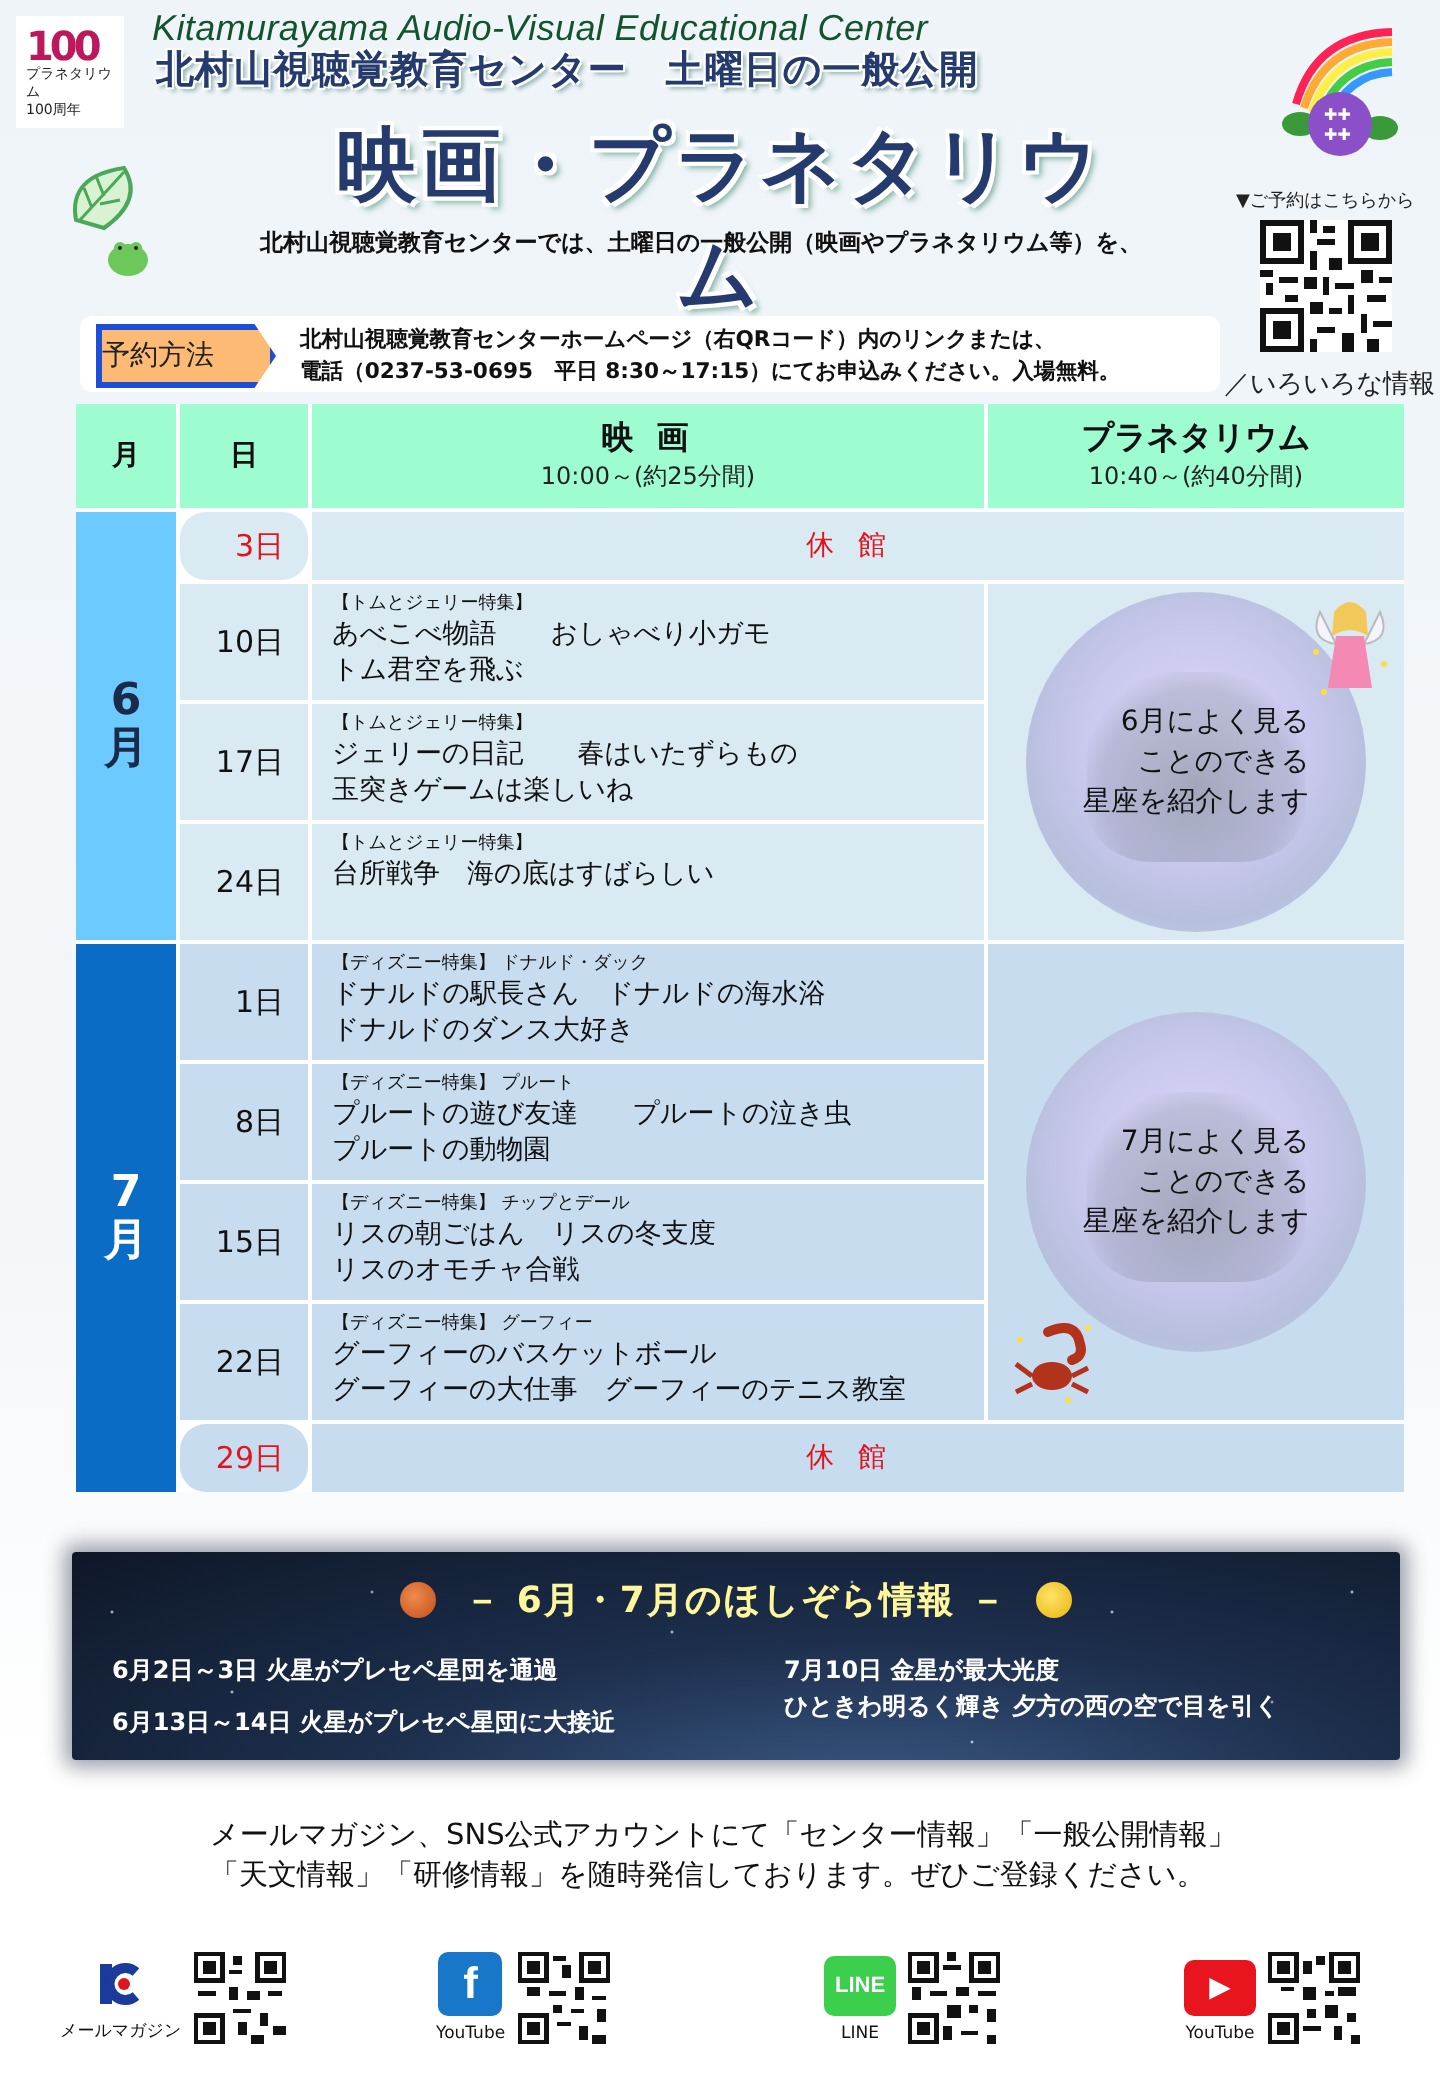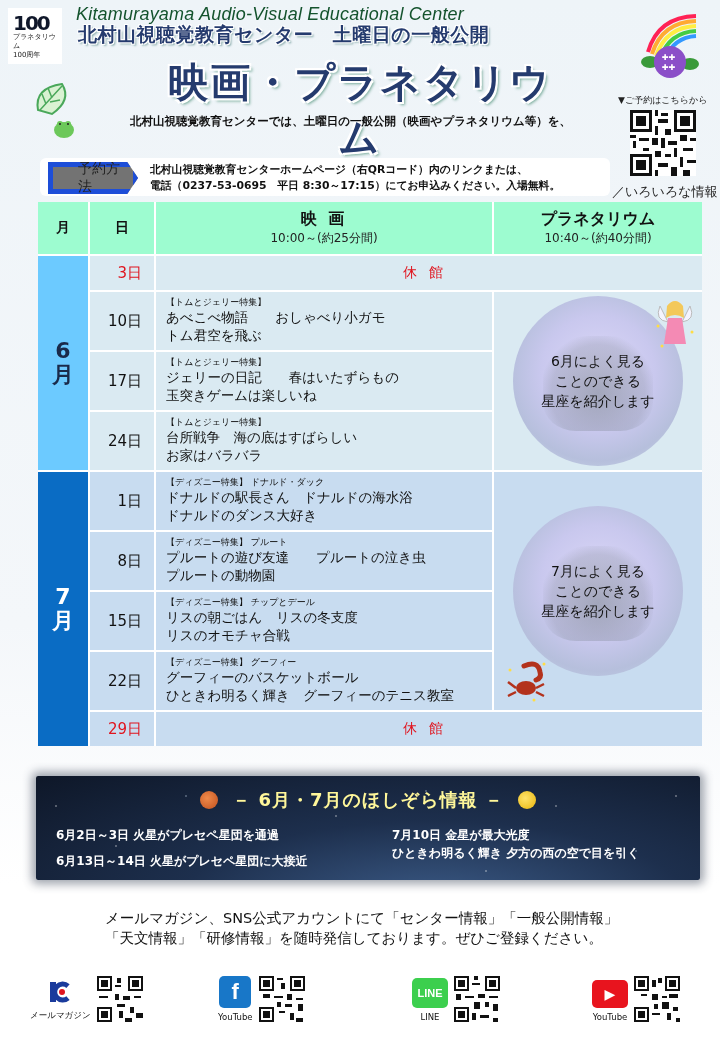--- a/index.html
+++ b/index.html
@@ -10,21 +10,21 @@
     color: #111;
     position: relative;
   }
   .abs { position: absolute; }
 
   
   .logo100 {
     left: 8px; top: 8px; width: 54px; height: 56px; background: #fff;
     display: flex; flex-direction: column; align-items: flex-start; justify-content: center; padding-left: 5px;
   }
-  .logo100 .mark { font-family: "DejaVu Sans", sans-serif; font-weight: 900; font-size: 20px; letter-spacing: -2px; color: #0f172a; line-height: 20px; }
+  .logo100 .mark { font-family: "DejaVu Sans", sans-serif; font-weight: 900; font-size: 20px; letter-spacing: -2px; color: #be185d; line-height: 20px; }
   .logo100 .sub { font-size: 7px; line-height: 9px; color: #222; }
   .en-title {
     left: 76px; top: 4px; font-family: "Liberation Sans", sans-serif; font-style: italic;
     font-size: 18px; color: #14532d; letter-spacing: 0.2px;
   }
   .jp-title {
     left: 78px; top: 22px; font-size: 19px; font-weight: bold; color: #253b6e;
     text-shadow: 1px 1px 0 #fff, -1px -1px 0 #fff, 1px -1px 0 #fff, -1px 1px 0 #fff, 2px 2px 2px #8aa;
     letter-spacing: 0.5px;
   }
@@ -41,23 +41,23 @@
     left: 130px; top: 113px; font-size: 11.5px; font-weight: bold; line-height: 17px; color: #111;
   }
   .qr-label { left: 618px; top: 94px; font-size: 9px; color: #222; }
   .qr-main { left: 630px; top: 110px; width: 66px; height: 66px; }
   .qr-sub { left: 612px; top: 183px; font-size: 13px; color: #222; }
 
   .howto {
     left: 40px; top: 158px; width: 570px; height: 38px; background: #fff; border-radius: 6px;
   }
   .howto-tag {
-    left: 48px; top: 162px; width: 90px; height: 32px; background: #737373;
-    border: 5px solid #1d4ed8; clip-path: polygon(0 0, 88% 0, 100% 50%, 88% 100%, 0 100%);
-    display: flex; align-items: center; padding-left: 25px; font-size: 14px; color: #222;
+    left: 48px; top: 162px; width: 90px; height: 32px; background: #fdba74;
+    border: 3px solid #1d4ed8; clip-path: polygon(0 0, 88% 0, 100% 50%, 88% 100%, 0 100%);
+    display: flex; align-items: center; padding-left: 0; font-size: 14px; color: #222;
   }
   .howto-text {
     left: 150px; top: 162px; font-size: 10.8px; font-weight: bold; line-height: 16px; color: #111;
   }
 
   
   .table {
     left: 38px; top: 202px; width: 664px;
     display: grid;
     grid-template-columns: 50px 64px 336px 208px;
@@ -70,42 +70,42 @@
   .th .s { font-size: 12px; color: #222; }
 
   .month {
     display: flex; flex-direction: column; align-items: center; justify-content: center;
     font-size: 22px; font-weight: bold; line-height: 24px;
   }
   .m6 { background: #6ccaff; color: #1a2a4a; grid-row: 2 / span 4; grid-column: 1; }
   .m7 { background: #0a6cc4; color: #fff; grid-row: 6 / span 5; grid-column: 1; }
 
   .day { display: flex; align-items: center; justify-content: flex-end; padding-right: 12px; font-size: 15px; color: #111; }
-  .day.red { color: #e0141e; }
+  .day.red { color: #e0141e; border-radius: 13px; }
   .jun { background: #daeaf2; }
   .jul { background: #c8dcf0; }
 
   .closed { grid-column: 3 / span 2; display: flex; align-items: center; justify-content: center; color: #e0141e; font-size: 14px; letter-spacing: 12px; }
   .film { padding: 4px 0 0 10px; }
   .film .series { font-size: 9px; color: #111; line-height: 12px; }
   .film .line { font-size: 13.5px; color: #111; line-height: 18px; white-space: pre; }
 
   .plan { display: flex; align-items: center; justify-content: center; position: relative; overflow: hidden; }
   .plan6 { grid-column: 4; grid-row: 3 / span 3; background: #daeaf2; }
   .plan7 { grid-column: 4; grid-row: 6 / span 4; background: #c8dcf0; }
   .dome {
     position: absolute; width: 170px; height: 170px; border-radius: 50%;
     background: radial-gradient(circle at 50% 45%, #dcd8f8 0%, #c9c8ee 45%, #b6bfdc 70%, rgba(182,191,220,0.2) 100%);
   }
   .dome::after {
     content: ""; position: absolute; left: 30px; top: 40px; width: 110px; height: 95px;
     background: radial-gradient(ellipse at 50% 60%, rgba(120,130,140,0.55) 0%, rgba(120,130,140,0.25) 60%, rgba(0,0,0,0) 75%);
     border-radius: 40% 40% 30% 30%;
   }
-  .plan .ptext { position: relative; z-index: 2; text-align: center; font-size: 14px; line-height: 20px; color: #111; white-space: pre; }
+  .plan .ptext { position: relative; z-index: 2; text-align: right; font-size: 14px; line-height: 20px; color: #111; white-space: pre; }
   .fairy { position: absolute; right: 6px; top: 4px; width: 42px; height: 58px; z-index: 3; }
   .scorpion { position: absolute; left: 10px; bottom: 8px; width: 44px; height: 44px; z-index: 3; }
 
   
   .sky {
     left: 36px; top: 776px; width: 664px; height: 104px;
     background: radial-gradient(ellipse at 60% 120%, #3b5a86 0%, #1d2f4d 45%, #0e1728 100%);
     box-shadow: 0 0 10px 4px rgba(40,50,70,0.45);
     border-radius: 2px; overflow: hidden;
   }
@@ -228,21 +228,20 @@
   <div class="film jun" style="grid-row:4;grid-column:3">
     <div class="series">【トムとジェリー特集】</div>
     <div class="line">ジェリーの日記　　春はいたずらもの</div>
     <div class="line">玉突きゲームは楽しいね</div>
   </div>
 
   <div class="day jun" style="grid-row:5;grid-column:2">24日</div>
   <div class="film jun" style="grid-row:5;grid-column:3">
     <div class="series">【トムとジェリー特集】</div>
     <div class="line">台所戦争　海の底はすばらしい</div>
-    <div class="line">お家はバラバラ</div>
   </div>
 
   <div class="plan plan6">
     <div class="dome"></div>
     <div class="ptext">6月によく見る
 ことのできる
 星座を紹介します</div>
     <svg class="fairy" viewBox="0 0 42 58">
       <path d="M6 10 Q0 24 14 26 Z M36 10 Q42 24 28 26 Z" fill="#f4f4ff" stroke="#bbb"></path>
       <circle cx="21" cy="12" r="7" fill="#fbe0c8"></circle>
@@ -277,21 +276,21 @@
   <div class="film jul" style="grid-row:8;grid-column:3">
     <div class="series">【ディズニー特集】 チップとデール</div>
     <div class="line">リスの朝ごはん　リスの冬支度</div>
     <div class="line">リスのオモチャ合戦</div>
   </div>
 
   <div class="day jul" style="grid-row:9;grid-column:2">22日</div>
   <div class="film jul" style="grid-row:9;grid-column:3">
     <div class="series">【ディズニー特集】 グーフィー</div>
     <div class="line">グーフィーのバスケットボール</div>
-    <div class="line">ひときわ明るく輝き　グーフィーのテニス教室</div>
+    <div class="line">グーフィーの大仕事　グーフィーのテニス教室</div>
   </div>
 
   <div class="plan plan7">
     <div class="dome"></div>
     <div class="ptext">7月によく見る
 ことのできる
 星座を紹介します</div>
     <svg class="scorpion" viewBox="0 0 44 44">
       <path d="M20 8 Q34 2 36 14 Q38 20 32 22" stroke="#b3321c" stroke-width="5" fill="none" stroke-linecap="round"></path>
       <ellipse cx="22" cy="30" rx="10" ry="7" fill="#b3321c"></ellipse>

